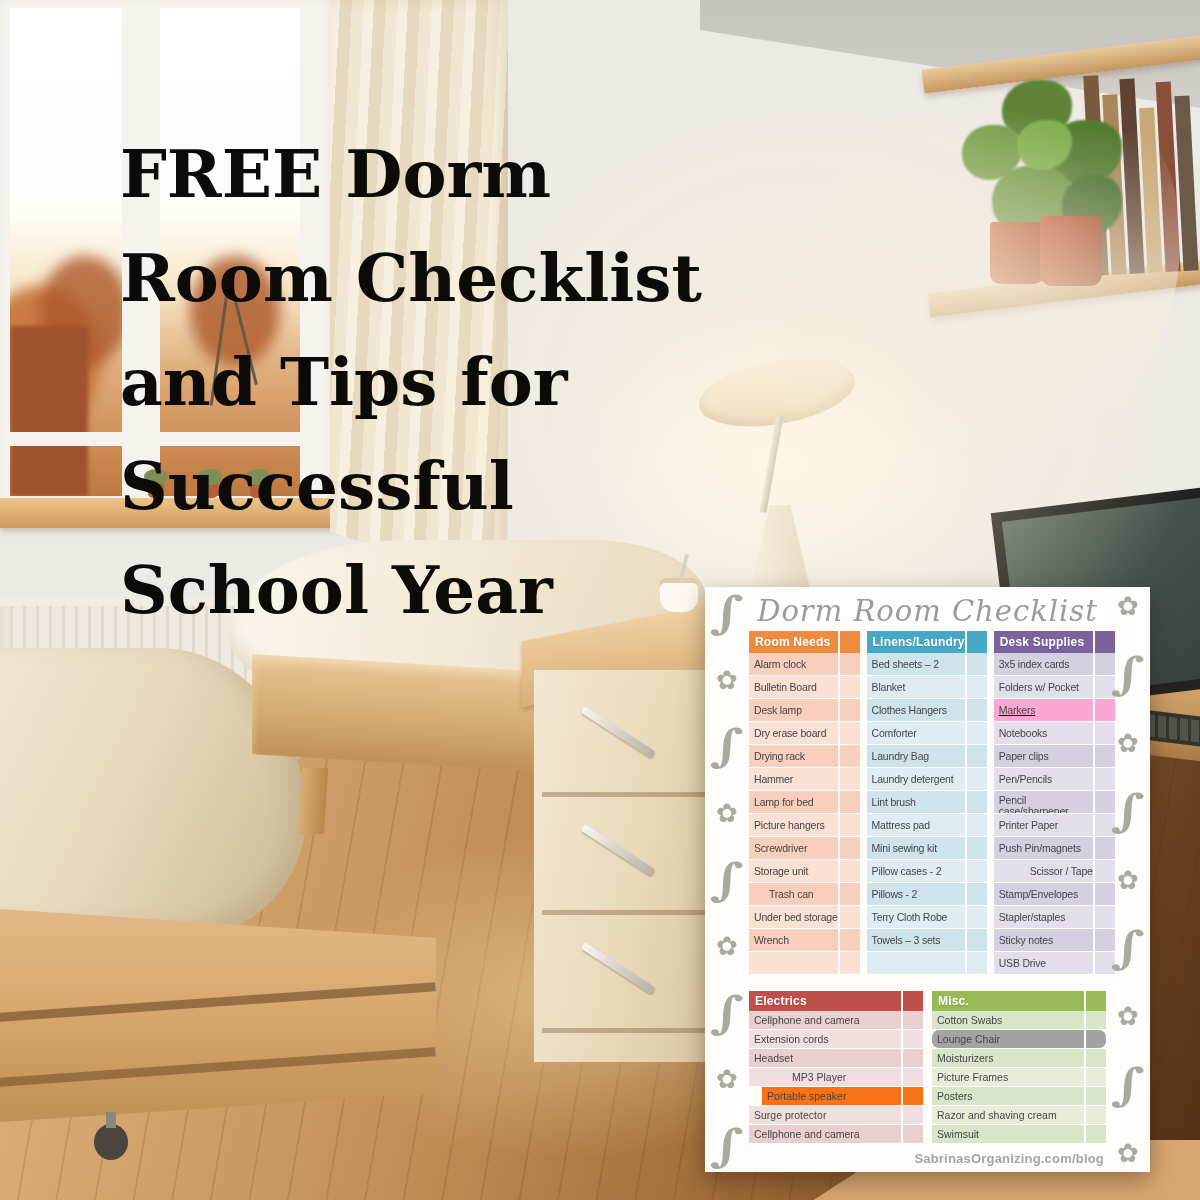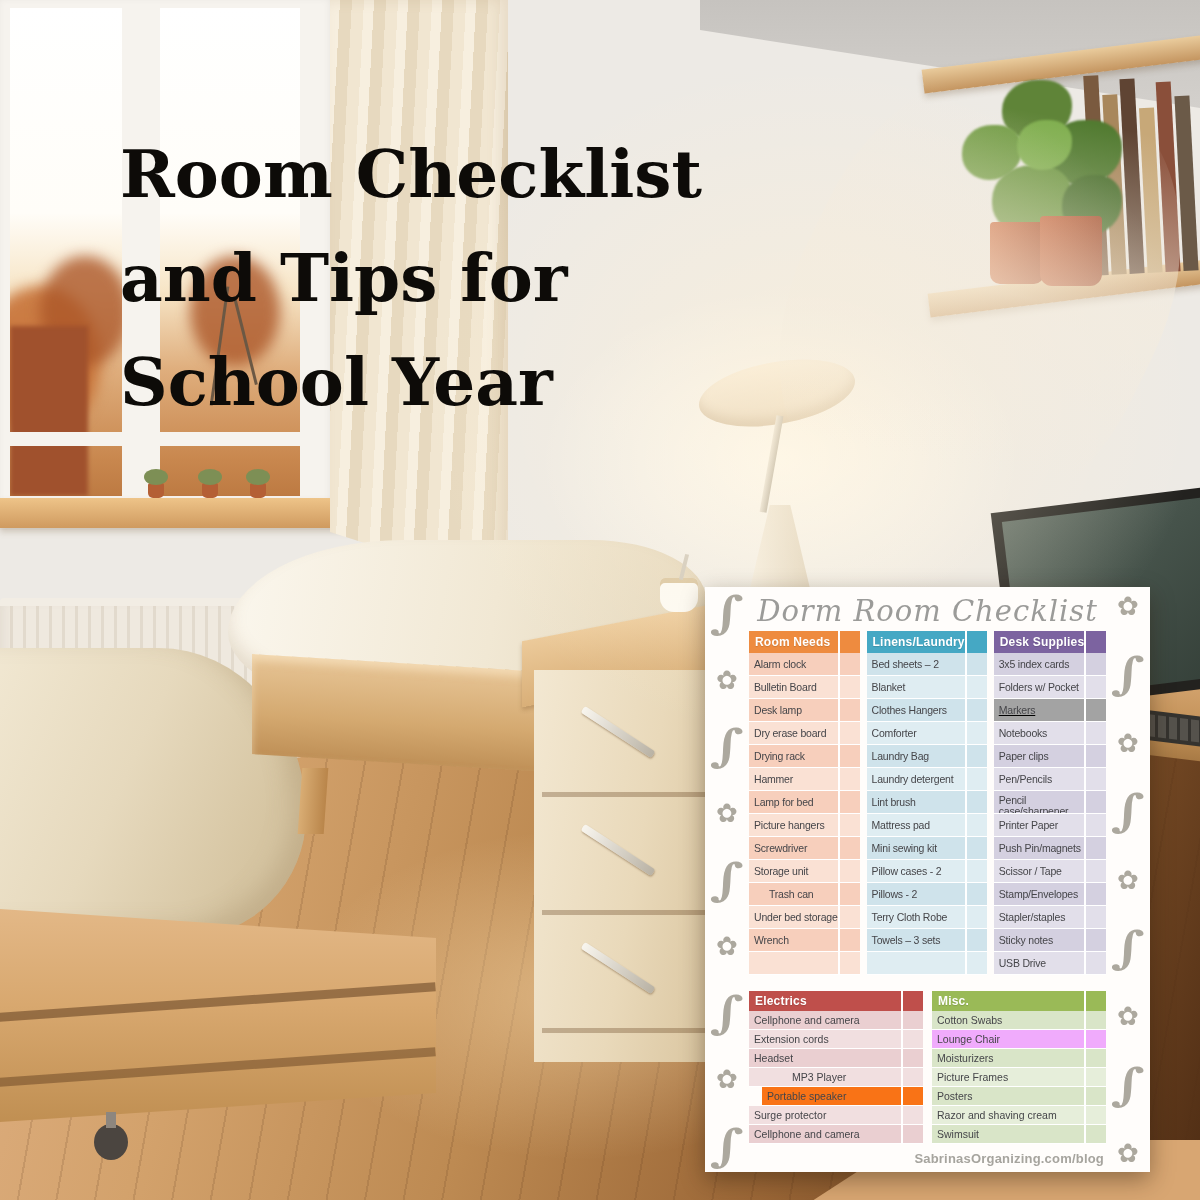--- a/index.html
+++ b/index.html
@@ -262,22 +262,24 @@
   </div>
 
   <div class="lamp-head"></div>
   <div class="lamp-arm"></div>
   <div class="lamp-base"></div>
 
   <div class="sunglow"></div>
   <div class="ghost"></div>
 
   <div class="headline" style="color: rgb(13, 11, 8);">
+    <div>FREE Dorm</div>
     <div>Room Checklist</div>
     <div>and Tips for</div>
+    <div>Successful</div>
     <div>School Year</div>
   </div>
 
   <div class="card">
     <div class="flourish left" style="color: rgb(172, 168, 158);">
         <span class="swirl">∫</span>
         <span class="flower">✿</span>
         <span class="swirl">∫</span>
         <span class="flower">✿</span>
         <span class="swirl">∫</span>
@@ -430,21 +432,21 @@
               <span class="check-cell"></span>
             </div>
             <div class="row" style="background: rgb(212, 208, 224);">
               <span class="row-label">3x5 index cards</span>
               <span class="check-cell"></span>
             </div>
             <div class="row" style="background: rgb(226, 223, 234);">
               <span class="row-label">Folders w/ Pocket</span>
               <span class="check-cell"></span>
             </div>
-            <div class="row" style="background: #a3a3a3; text-decoration: underline;">
+            <div class="row" style="background: #f9a8d4; text-decoration: underline;">
               <span class="row-label">Markers</span>
               <span class="check-cell"></span>
             </div>
             <div class="row" style="background: rgb(226, 223, 234);">
               <span class="row-label">Notebooks</span>
               <span class="check-cell"></span>
             </div>
             <div class="row" style="background: rgb(212, 208, 224);">
               <span class="row-label">Paper clips</span>
               <span class="check-cell"></span>
@@ -458,21 +460,21 @@
               <span class="check-cell"></span>
             </div>
             <div class="row" style="background: rgb(226, 223, 234);">
               <span class="row-label">Printer Paper</span>
               <span class="check-cell"></span>
             </div>
             <div class="row" style="background: rgb(212, 208, 224);">
               <span class="row-label">Push Pin/magnets</span>
               <span class="check-cell"></span>
             </div>
-            <div class="row" style="background: rgb(226, 223, 234);">
+            <div class="row" style="background: rgb(226, 223, 234); padding-left: 31px;">
               <span class="row-label">Scissor / Tape</span>
               <span class="check-cell"></span>
             </div>
             <div class="row" style="background: rgb(212, 208, 224);">
               <span class="row-label">Stamp/Envelopes</span>
               <span class="check-cell"></span>
             </div>
             <div class="row" style="background: rgb(226, 223, 234);">
               <span class="row-label">Stapler/staples</span>
               <span class="check-cell"></span>
@@ -524,21 +526,21 @@
           </div>
           <div class="col bottom">
             <div class="hdr" style="background: rgb(154, 186, 87);">
               <span class="hdr-label">Misc.</span>
               <span class="check-cell"></span>
             </div>
             <div class="row" style="background: rgb(217, 229, 200);">
               <span class="row-label">Cotton Swabs</span>
               <span class="check-cell"></span>
             </div>
-            <div class="row" style="background: #f0abfc;">
+            <div class="row" style="background: #a3a3a3; border-radius: 7px;">
               <span class="row-label">Lounge Chair</span>
               <span class="check-cell"></span>
             </div>
             <div class="row" style="background: rgb(217, 229, 200);">
               <span class="row-label">Moisturizers</span>
               <span class="check-cell"></span>
             </div>
             <div class="row" style="background: rgb(230, 238, 218);">
               <span class="row-label">Picture Frames</span>
               <span class="check-cell"></span>

